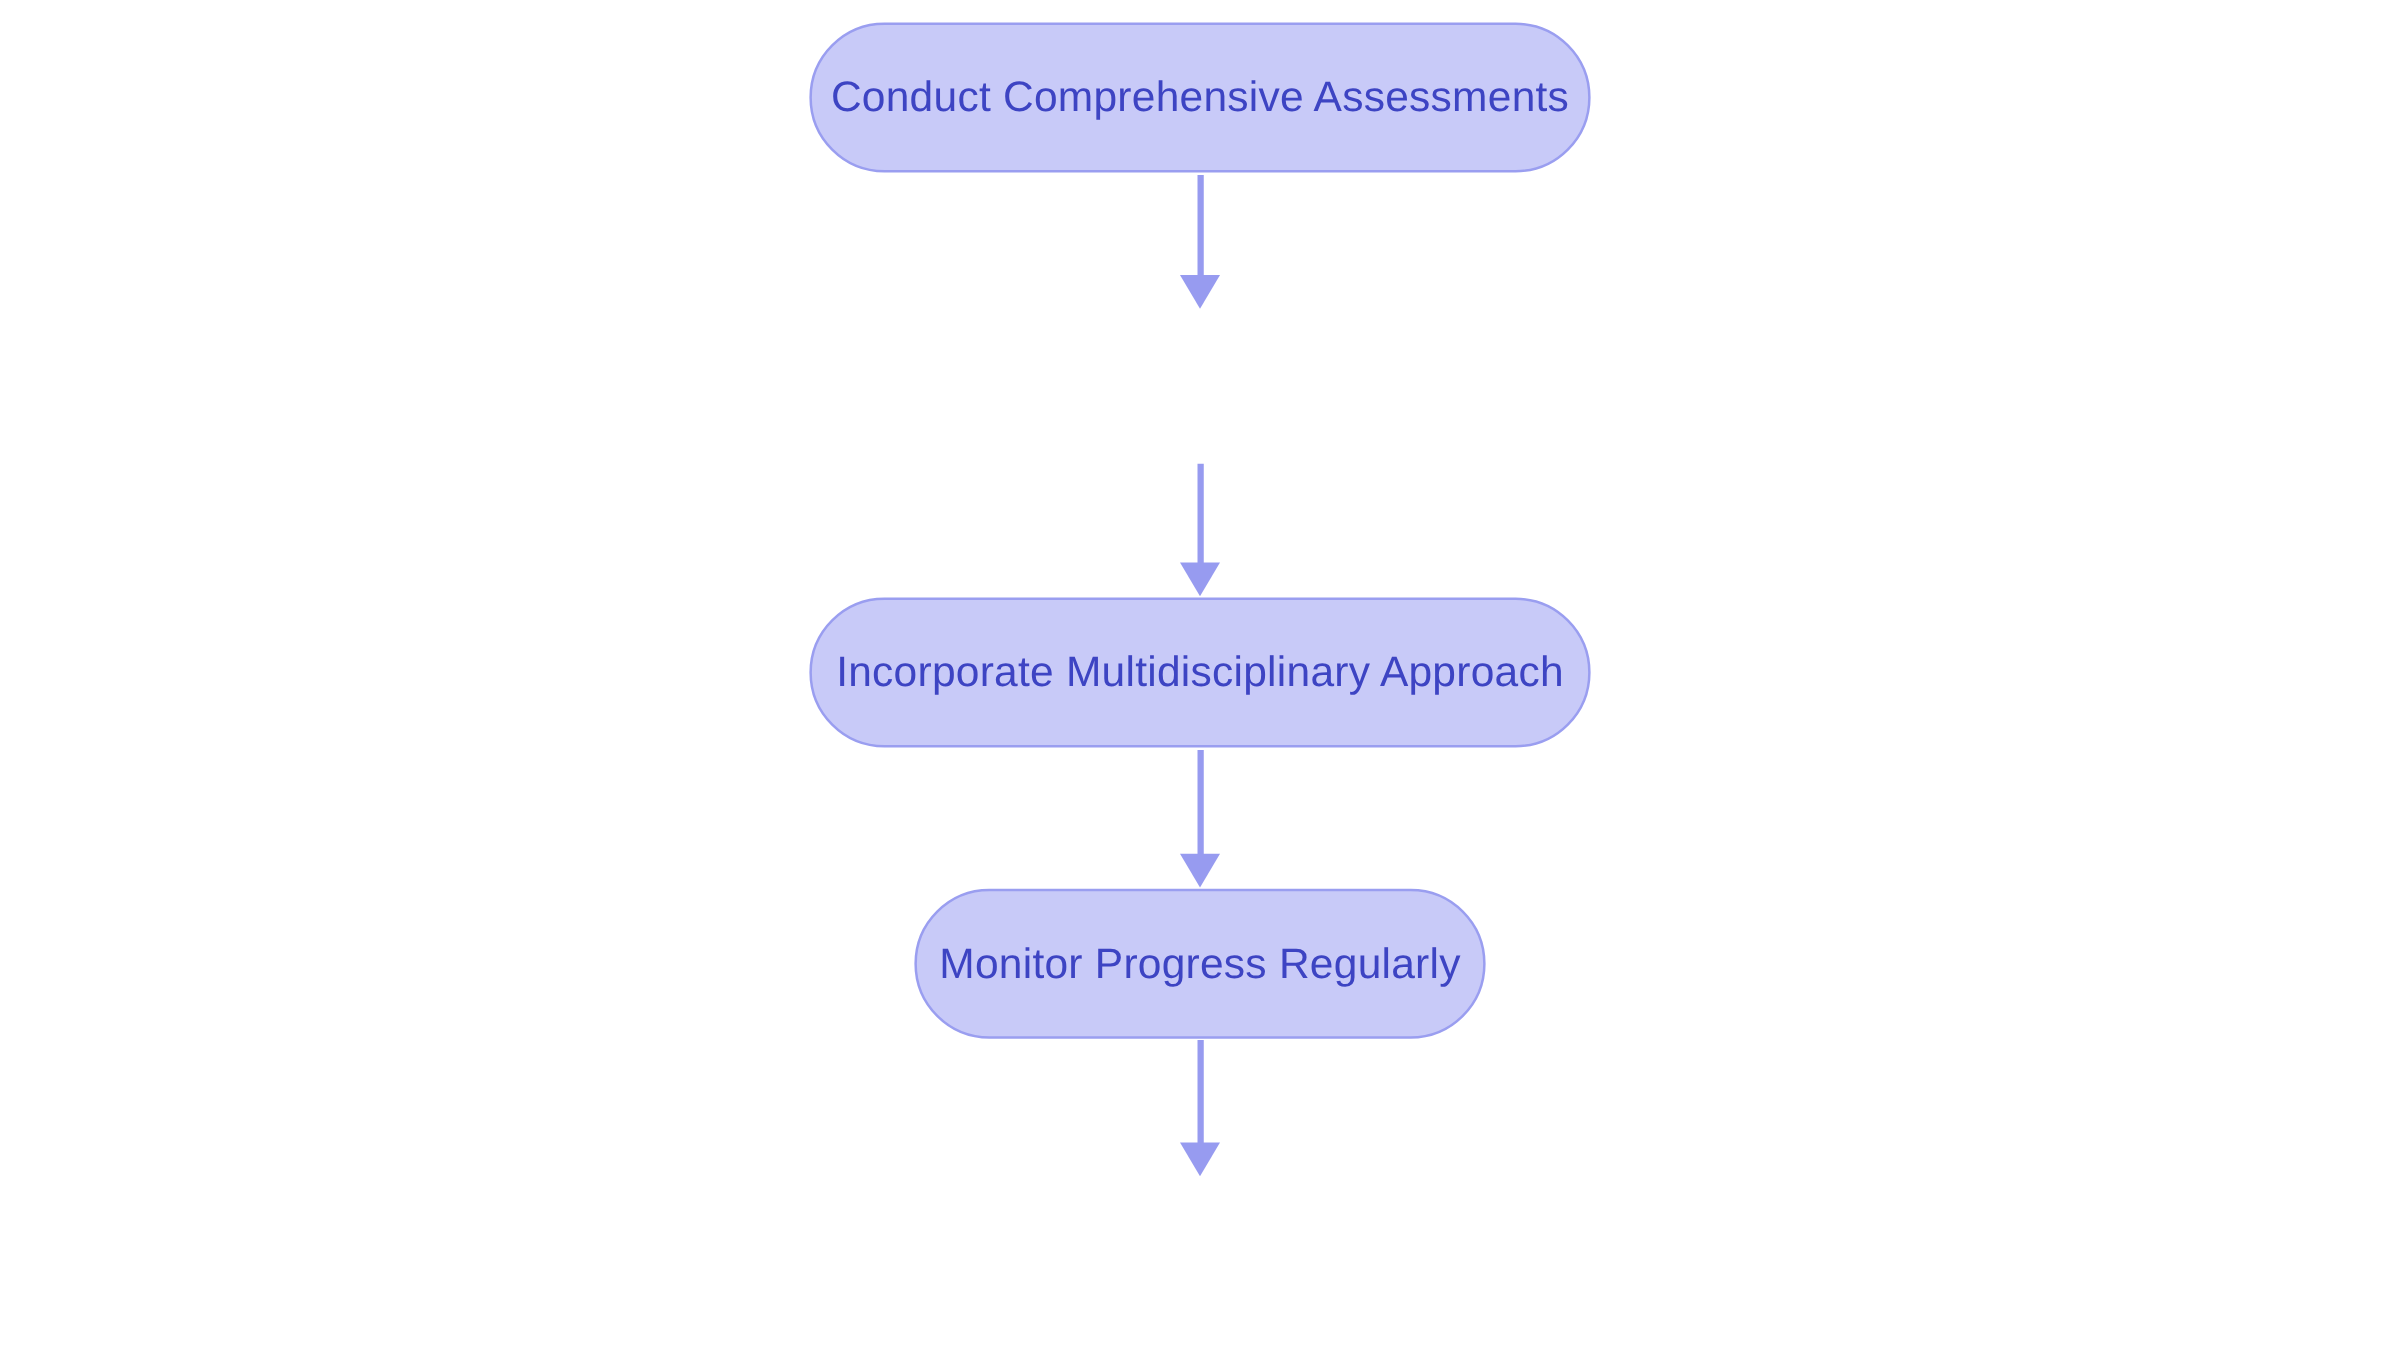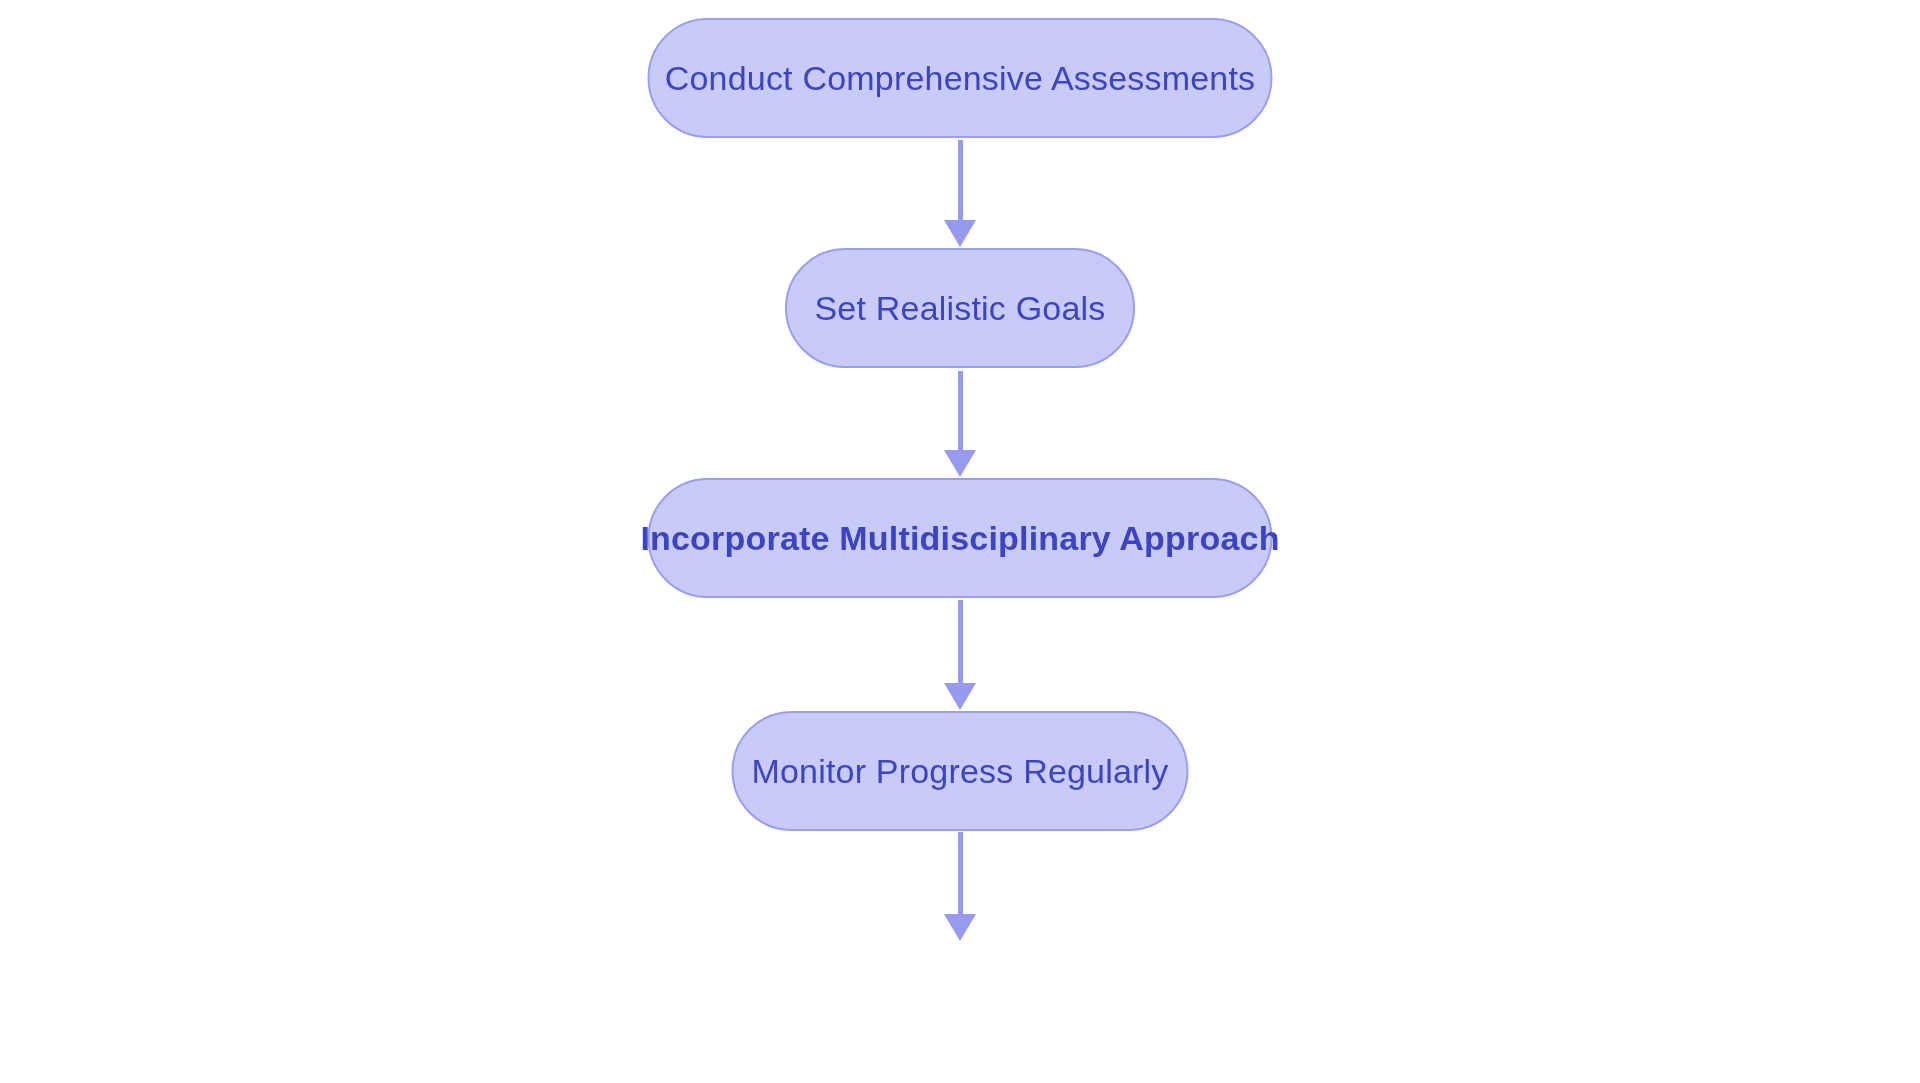--- a/index.html
+++ b/index.html
@@ -34,21 +34,21 @@
     color: var(--node-text);
     display: flex;
     align-items: center;
     justify-content: center;
     font-size: 34px;
     letter-spacing: 0.2px;
     white-space: nowrap;
   }
   .n1 { top: 18px;  width: 625px; }
   .n2 { top: 248px; width: 350px; }
-  .n3 { top: 478px; width: 625px; font-weight: bold; }
+  .n3 { top: 478px; width: 625px; }
   .n4 { top: 711px; width: 457px; }
   .n5 { top: 942px; width: 429px; }
 
   .arrow {
     position: absolute;
     left: 50%;
     transform: translateX(-50%);
     display: flex;
     flex-direction: column;
     align-items: center;
@@ -77,23 +77,20 @@
 
   <div class="node n1">
     <span>Conduct Comprehensive Assessments</span>
   </div>
 
   <div class="arrow a1">
     <div class="stem"></div>
     <div class="head"></div>
   </div>
 
-  <div class="node n2">
-    <span>Set Realistic Goals</span>
-  </div>
 
   <div class="arrow a2">
     <div class="stem"></div>
     <div class="head"></div>
   </div>
 
   <div class="node n3">
     <span>Incorporate Multidisciplinary Approach</span>
   </div>
 

